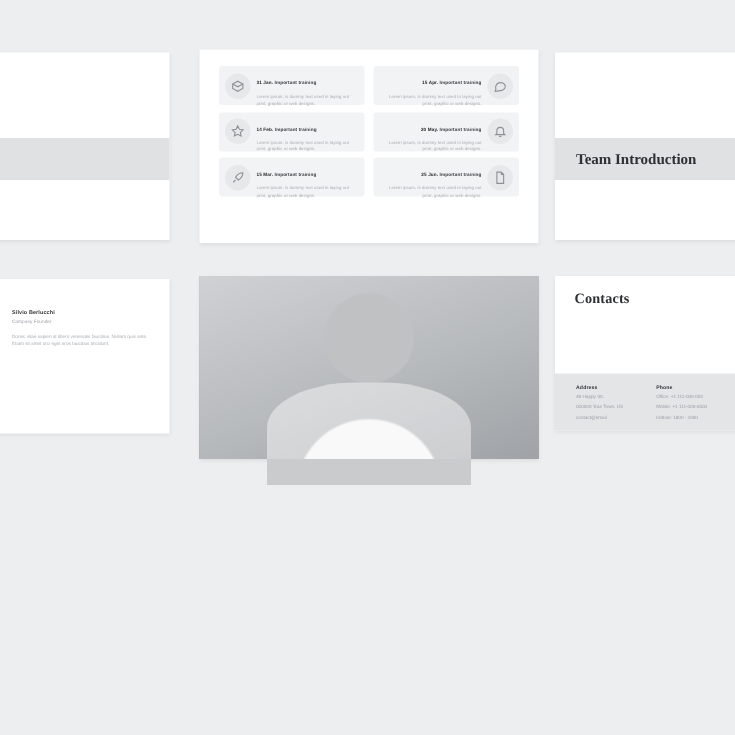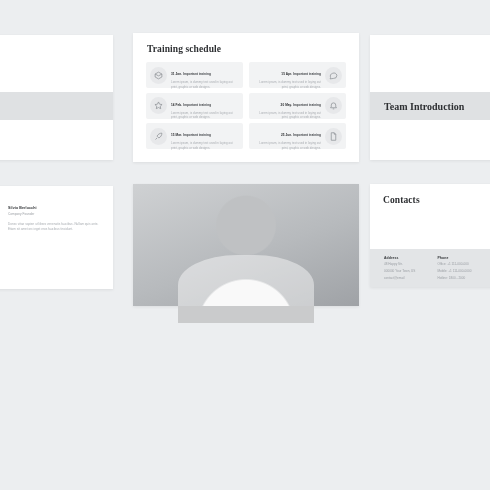--- a/index.html
+++ b/index.html
@@ -137,21 +137,20 @@
 <body>
 
 <div class="stage">
 
   <div class="card" id="card-left-top">
     <div class="band" id="band-left-top"></div>
   </div>
 
   <div class="card" id="card-training">
     <div class="card-pad">
-      <div class="card-title" id="training-title">Training schedule</div>
 
       <div class="sched-grid">
 
         <div class="sched-item">
           <span class="ic-circle">
             <svg viewBox="0 0 24 24" fill="none" stroke="currentColor" stroke-width="2">
               <path d="M21 8l-9-5-9 5 9 5 9-5z"></path>
                 <path d="M3 8v8l9 5 9-5V8"></path>
               </svg>
           </span>

